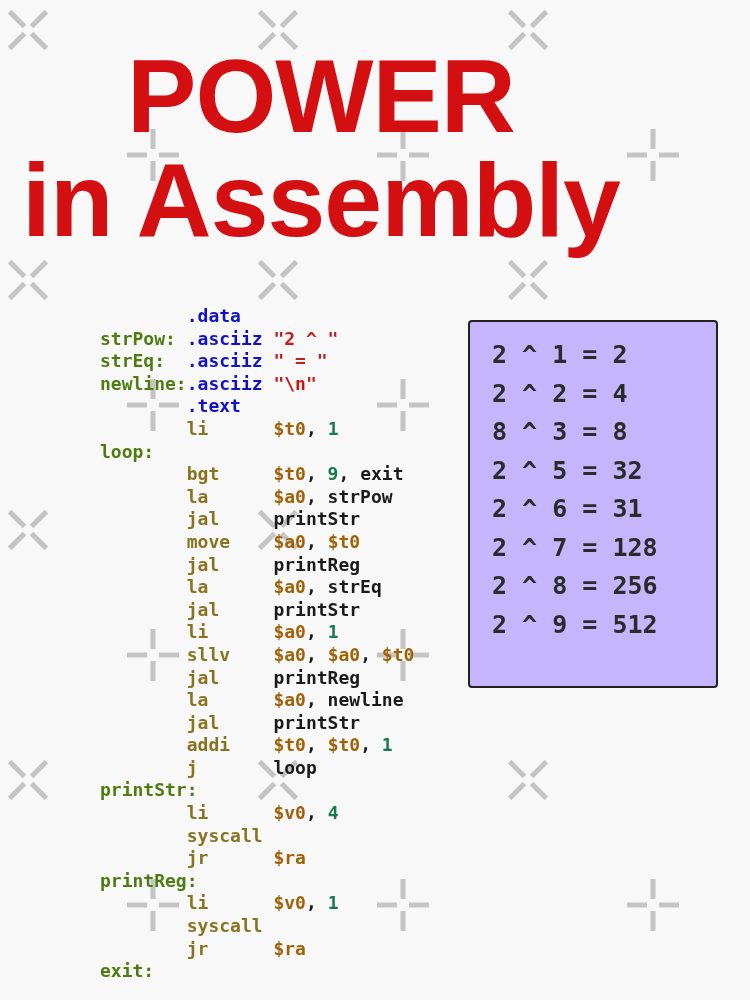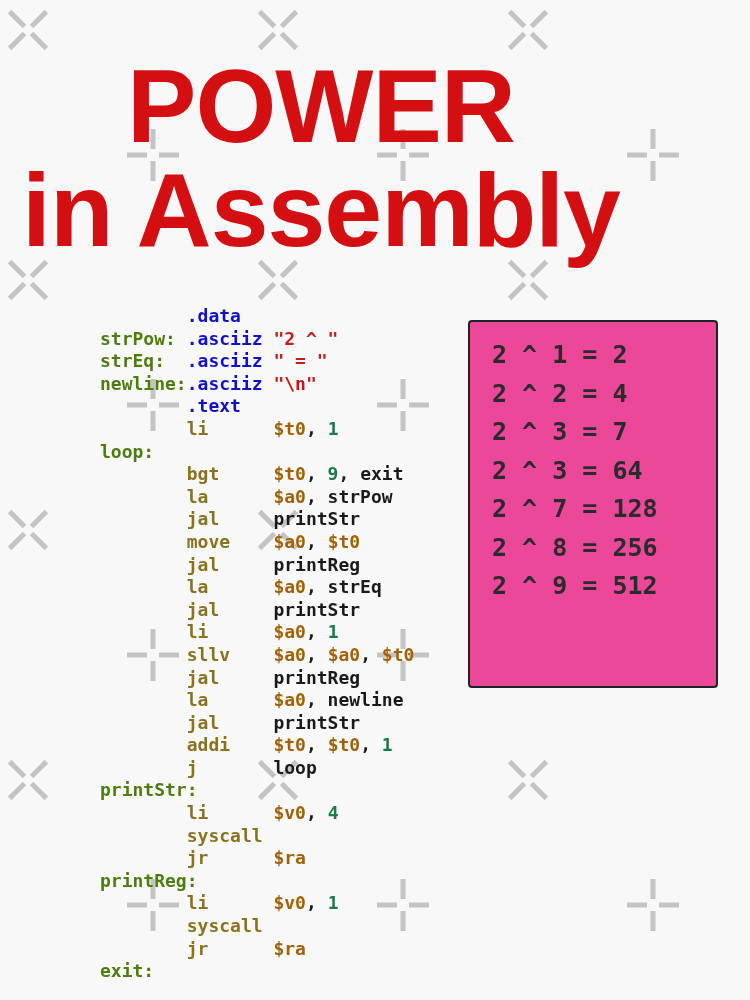--- a/index.html
+++ b/index.html
@@ -30,21 +30,21 @@
     width: 750px;
     height: 1000px;
     pointer-events: none;
     z-index: 0;
   }
 
   
   .title-block {
     position: absolute;
     left: 0;
-    top: 56px;
+    top: 46px;
     width: 642px;
     text-align: center;
     z-index: 2;
   }
   .title-line {
     display: block;
     font-family: "Liberation Sans", sans-serif;
     font-weight: bold;
     color: #d40f12;
     letter-spacing: -1px;
@@ -80,21 +80,21 @@
   .tok-plain     { color: #1a1a1a; }
 
   
   #output-panel {
     position: absolute;
     left: 468px;
     top: 320px;
     width: 250px;
     height: 368px;
     box-sizing: border-box;
-    background: #ec4899;
+    background: #c4b5fd;
     border: 2px solid #222222;
     border-radius: 4px;
     z-index: 2;
     padding-top: 14px;
   }
   .out-row {
     font-family: "DejaVu Sans Mono", monospace;
     font-size: 25px;
     font-weight: bold;
     color: #2b2b2b;
@@ -451,20 +451,21 @@
   <div class="title-block">
     <span class="title-line title-line-1">POWER</span>
     <span class="title-line title-line-2">in Assembly</span>
   </div>
 
   <div id="code"><div class="code-line"><span class="tok-plain">        </span><span class="tok-directive">.data</span></div><div class="code-line"><span class="tok-label">strPow:</span><span class="tok-plain"> </span><span class="tok-directive">.asciiz</span><span class="tok-plain"> </span><span class="tok-string">"2 ^ "</span></div><div class="code-line"><span class="tok-label">strEq:</span><span class="tok-plain">  </span><span class="tok-directive">.asciiz</span><span class="tok-plain"> </span><span class="tok-string">" = "</span></div><div class="code-line"><span class="tok-label">newline:</span><span class="tok-directive">.asciiz</span><span class="tok-plain"> </span><span class="tok-string">"</span><span class="tok-escape">\n</span><span class="tok-string">"</span></div><div class="code-line"><span class="tok-plain">        </span><span class="tok-directive">.text</span></div><div class="code-line"><span class="tok-plain">        </span><span class="tok-mnemonic">li</span><span class="tok-plain">      </span><span class="tok-reg">$t0</span><span class="tok-plain">, </span><span class="tok-num">1</span></div><div class="code-line"><span class="tok-label">loop:</span></div><div class="code-line"><span class="tok-plain">        </span><span class="tok-mnemonic">bgt</span><span class="tok-plain">     </span><span class="tok-reg">$t0</span><span class="tok-plain">, </span><span class="tok-num">9</span><span class="tok-plain">, exit</span></div><div class="code-line"><span class="tok-plain">        </span><span class="tok-mnemonic">la</span><span class="tok-plain">      </span><span class="tok-reg">$a0</span><span class="tok-plain">, strPow</span></div><div class="code-line"><span class="tok-plain">        </span><span class="tok-mnemonic">jal</span><span class="tok-plain">     </span><span class="tok-plain">printStr</span></div><div class="code-line"><span class="tok-plain">        </span><span class="tok-mnemonic">move</span><span class="tok-plain">    </span><span class="tok-reg">$a0</span><span class="tok-plain">, </span><span class="tok-reg">$t0</span></div><div class="code-line"><span class="tok-plain">        </span><span class="tok-mnemonic">jal</span><span class="tok-plain">     </span><span class="tok-plain">printReg</span></div><div class="code-line"><span class="tok-plain">        </span><span class="tok-mnemonic">la</span><span class="tok-plain">      </span><span class="tok-reg">$a0</span><span class="tok-plain">, strEq</span></div><div class="code-line"><span class="tok-plain">        </span><span class="tok-mnemonic">jal</span><span class="tok-plain">     </span><span class="tok-plain">printStr</span></div><div class="code-line"><span class="tok-plain">        </span><span class="tok-mnemonic">li</span><span class="tok-plain">      </span><span class="tok-reg">$a0</span><span class="tok-plain">, </span><span class="tok-num">1</span></div><div class="code-line"><span class="tok-plain">        </span><span class="tok-mnemonic">sllv</span><span class="tok-plain">    </span><span class="tok-reg">$a0</span><span class="tok-plain">, </span><span class="tok-reg">$a0</span><span class="tok-plain">, </span><span class="tok-reg">$t0</span></div><div class="code-line"><span class="tok-plain">        </span><span class="tok-mnemonic">jal</span><span class="tok-plain">     </span><span class="tok-plain">printReg</span></div><div class="code-line"><span class="tok-plain">        </span><span class="tok-mnemonic">la</span><span class="tok-plain">      </span><span class="tok-reg">$a0</span><span class="tok-plain">, newline</span></div><div class="code-line"><span class="tok-plain">        </span><span class="tok-mnemonic">jal</span><span class="tok-plain">     </span><span class="tok-plain">printStr</span></div><div class="code-line"><span class="tok-plain">        </span><span class="tok-mnemonic">addi</span><span class="tok-plain">    </span><span class="tok-reg">$t0</span><span class="tok-plain">, </span><span class="tok-reg">$t0</span><span class="tok-plain">, </span><span class="tok-num">1</span></div><div class="code-line"><span class="tok-plain">        </span><span class="tok-mnemonic">j</span><span class="tok-plain">       </span><span class="tok-plain">loop</span></div><div class="code-line"><span class="tok-label">printStr:</span></div><div class="code-line"><span class="tok-plain">        </span><span class="tok-mnemonic">li</span><span class="tok-plain">      </span><span class="tok-reg">$v0</span><span class="tok-plain">, </span><span class="tok-num">4</span></div><div class="code-line"><span class="tok-plain">        </span><span class="tok-mnemonic">syscall</span></div><div class="code-line"><span class="tok-plain">        </span><span class="tok-mnemonic">jr</span><span class="tok-plain">      </span><span class="tok-reg">$ra</span></div><div class="code-line"><span class="tok-label">printReg:</span></div><div class="code-line"><span class="tok-plain">        </span><span class="tok-mnemonic">li</span><span class="tok-plain">      </span><span class="tok-reg">$v0</span><span class="tok-plain">, </span><span class="tok-num">1</span></div><div class="code-line"><span class="tok-plain">        </span><span class="tok-mnemonic">syscall</span></div><div class="code-line"><span class="tok-plain">        </span><span class="tok-mnemonic">jr</span><span class="tok-plain">      </span><span class="tok-reg">$ra</span></div><div class="code-line"><span class="tok-label">exit:</span></div></div>
 
   <div id="output-panel">
       <div class="out-row">2 ^ 1 = 2</div>
       <div class="out-row">2 ^ 2 = 4</div>
-      <div class="out-row">2 ^ 3 = 7</div>
-      <div class="out-row">2 ^ 3 = 64</div>
+      <div class="out-row">8 ^ 3 = 8</div>
+      <div class="out-row">2 ^ 5 = 32</div>
+      <div class="out-row">2 ^ 6 = 31</div>
       <div class="out-row">2 ^ 7 = 128</div>
       <div class="out-row">2 ^ 8 = 256</div>
       <div class="out-row">2 ^ 9 = 512</div>
     </div>
 
 </div>
 
 </body></html>

